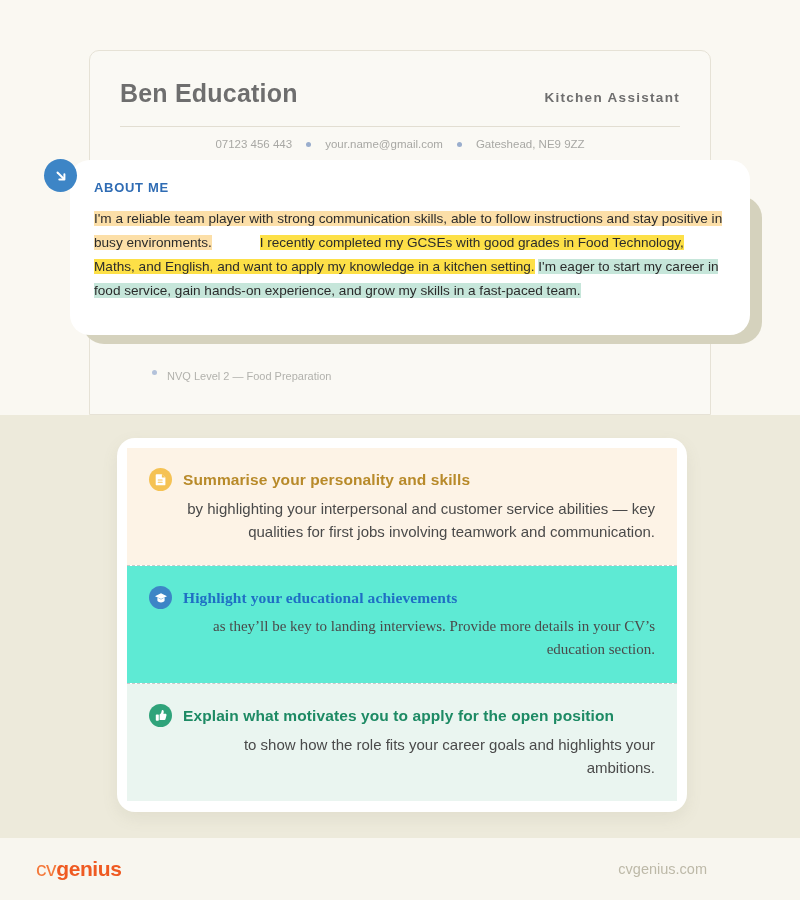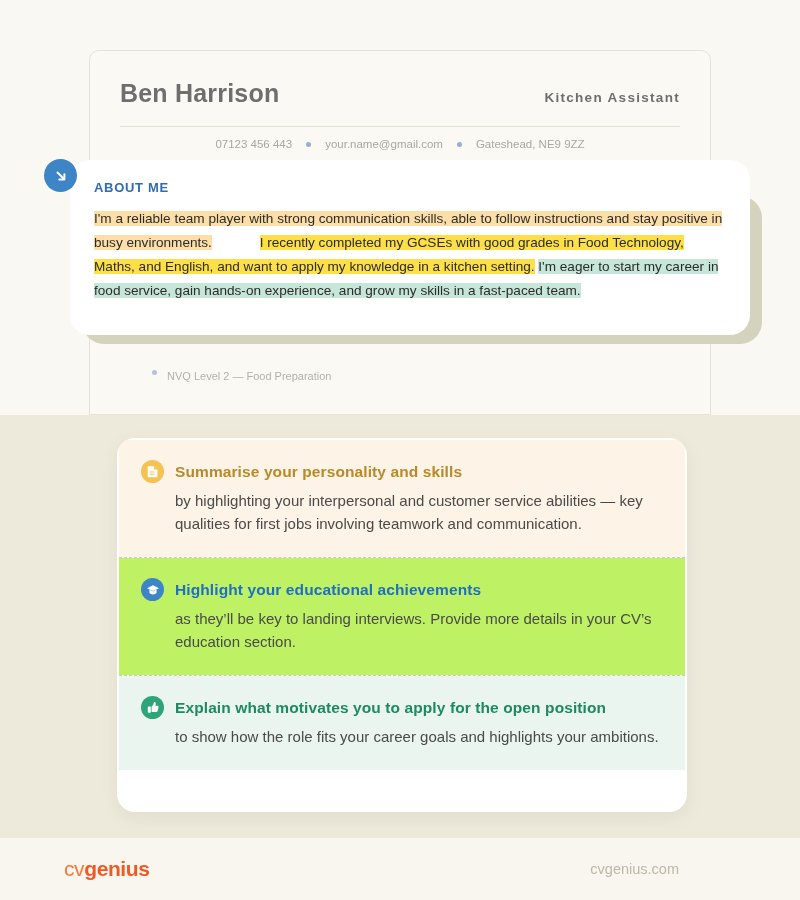--- a/index.html
+++ b/index.html
@@ -98,28 +98,29 @@
     position: absolute; left: 44px; top: 159px;
     width: 33px; height: 33px; border-radius: 50%;
     background: #3d85c6; display: flex; align-items: center; justify-content: center;
   }
 
   
   .tips-wrap {
     position: absolute; left: 117px; top: 438px;
     width: 570px; height: 374px;
     background: #ffffff; border-radius: 18px;
-    padding: 2px; overflow: hidden;
+    padding: 10px; overflow: hidden;
     box-shadow: 0 6px 16px rgba(120,115,90,.10);
+    text-align: right;
   }
   .tip {
     padding: 20px 22px 22px 22px;
   }
   .tip.amber { background: #fdf3e6; }
-  .tip.blue  { background: #bef264; }
+  .tip.blue  { background: #5eead4; font-family: Liberation Serif, serif; }
   .tip.green { background: #eaf5f0; }
   .tip-divider { height: 0; border-top: 1px dashed #c9c9c9; }
 
   .tip-head { display: flex; align-items: center; gap: 11px; }
   .tip-icon {
     width: 23px; height: 23px; border-radius: 50%;
     display: flex; align-items: center; justify-content: center; flex: 0 0 23px;
   }
   .tip-icon.amber { background: #f5c254; }
   .tip-icon.blue  { background: #3d85c6; }
@@ -130,38 +131,38 @@
   .tip-title.green { color: #1d8a64; }
   .tip-body {
     font-size: 15px; line-height: 23px; color: #4a4a4a;
     padding: 6px 0 0 34px;
   }
 
   
   .footer {
     position: absolute; left: 0; top: 838px; width: 743px; height: 62px;
     display: flex; align-items: center; justify-content: space-between;
-    padding: 0 64px;
+    padding: 0 36px;
   }
   .logo { font-size: 21px; letter-spacing: -.4px; }
   .logo .cv { color: #f4793b; font-weight: 400; }
   .logo .genius { color: #ef5a22; font-weight: 700; }
   .footer-url { font-size: 14.5px; color: #bdb9a8; }
 </style>
 </head>
 <body>
 
 <div class="band-top"></div>
 <div class="band-mid"></div>
 <div class="band-bottom"></div>
 
 <div class="cv-page">
   <div class="cv-inner">
     <div class="cv-headrow">
-      <div class="cv-name">Ben Harrison</div>
+      <div class="cv-name">Ben Education</div>
       <div class="cv-role">Kitchen Assistant</div>
     </div>
     <div class="cv-rule"></div>
 
     <div class="cv-contact">
       <span>07123 456 443</span>
       <span class="cv-dot"></span>
       <span>your.name@gmail.com</span>
       <span class="cv-dot"></span>
       <span>Gateshead, NE9 9ZZ</span>

